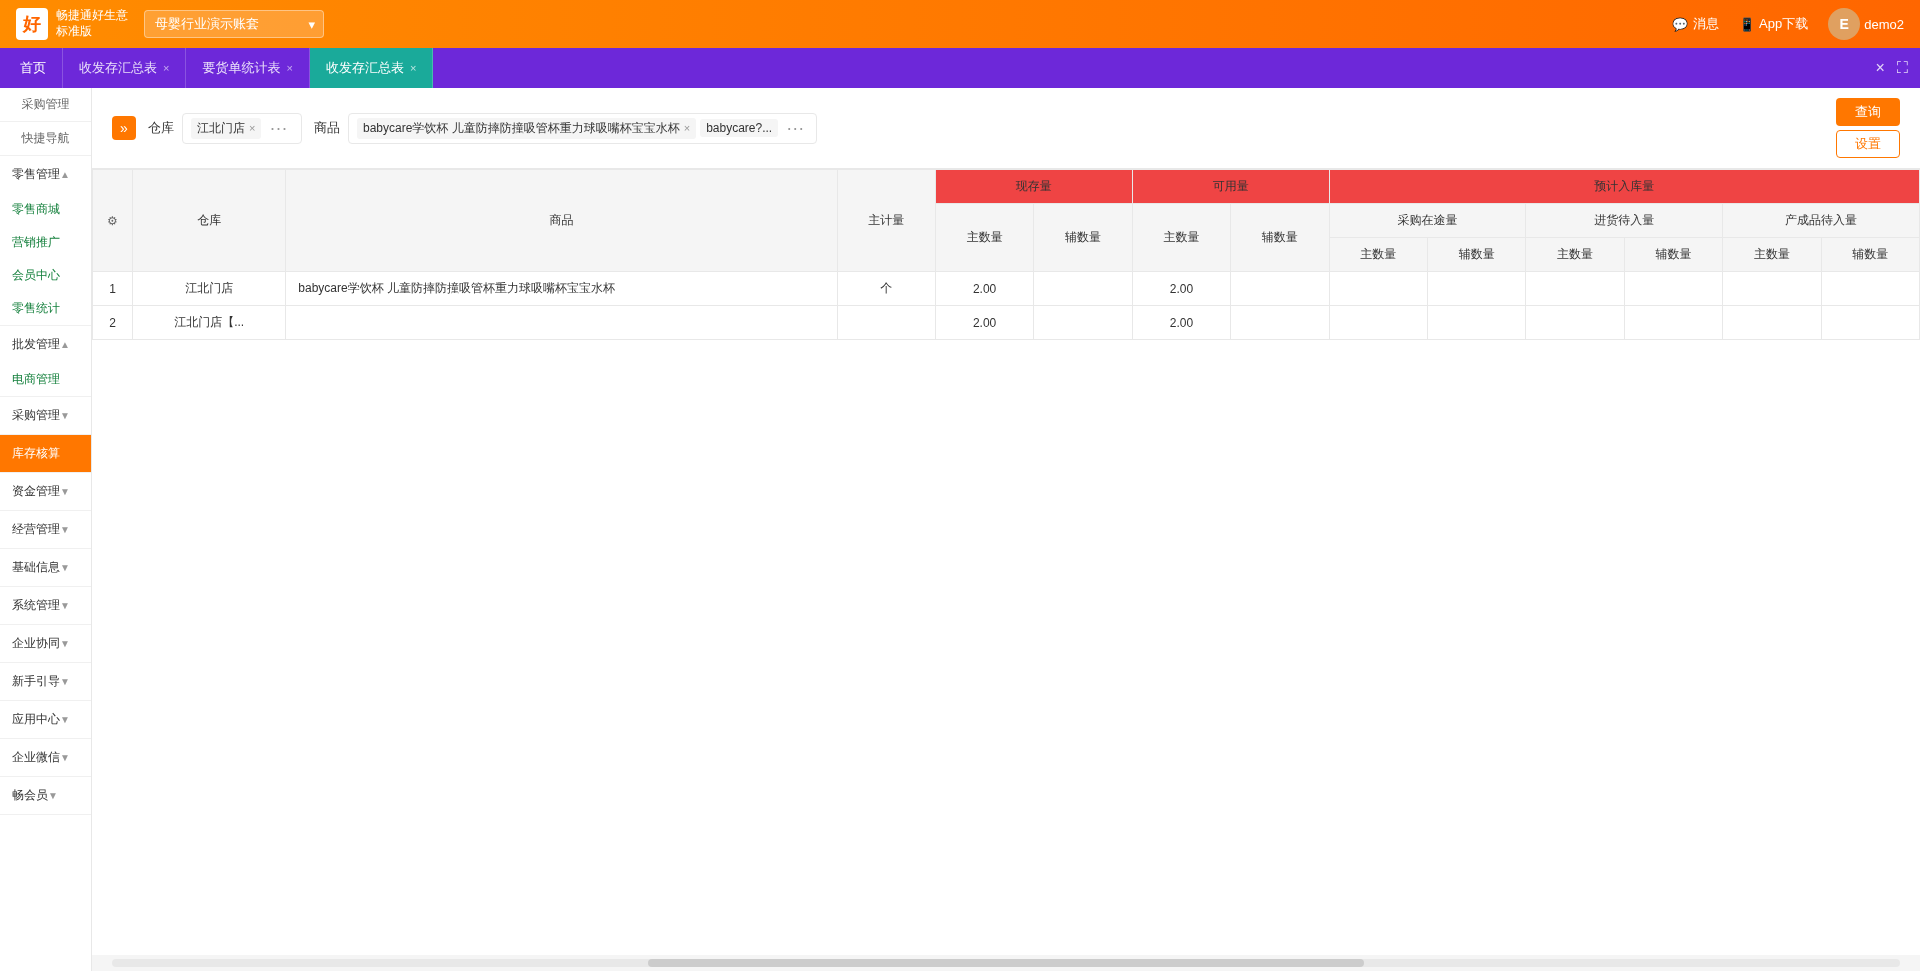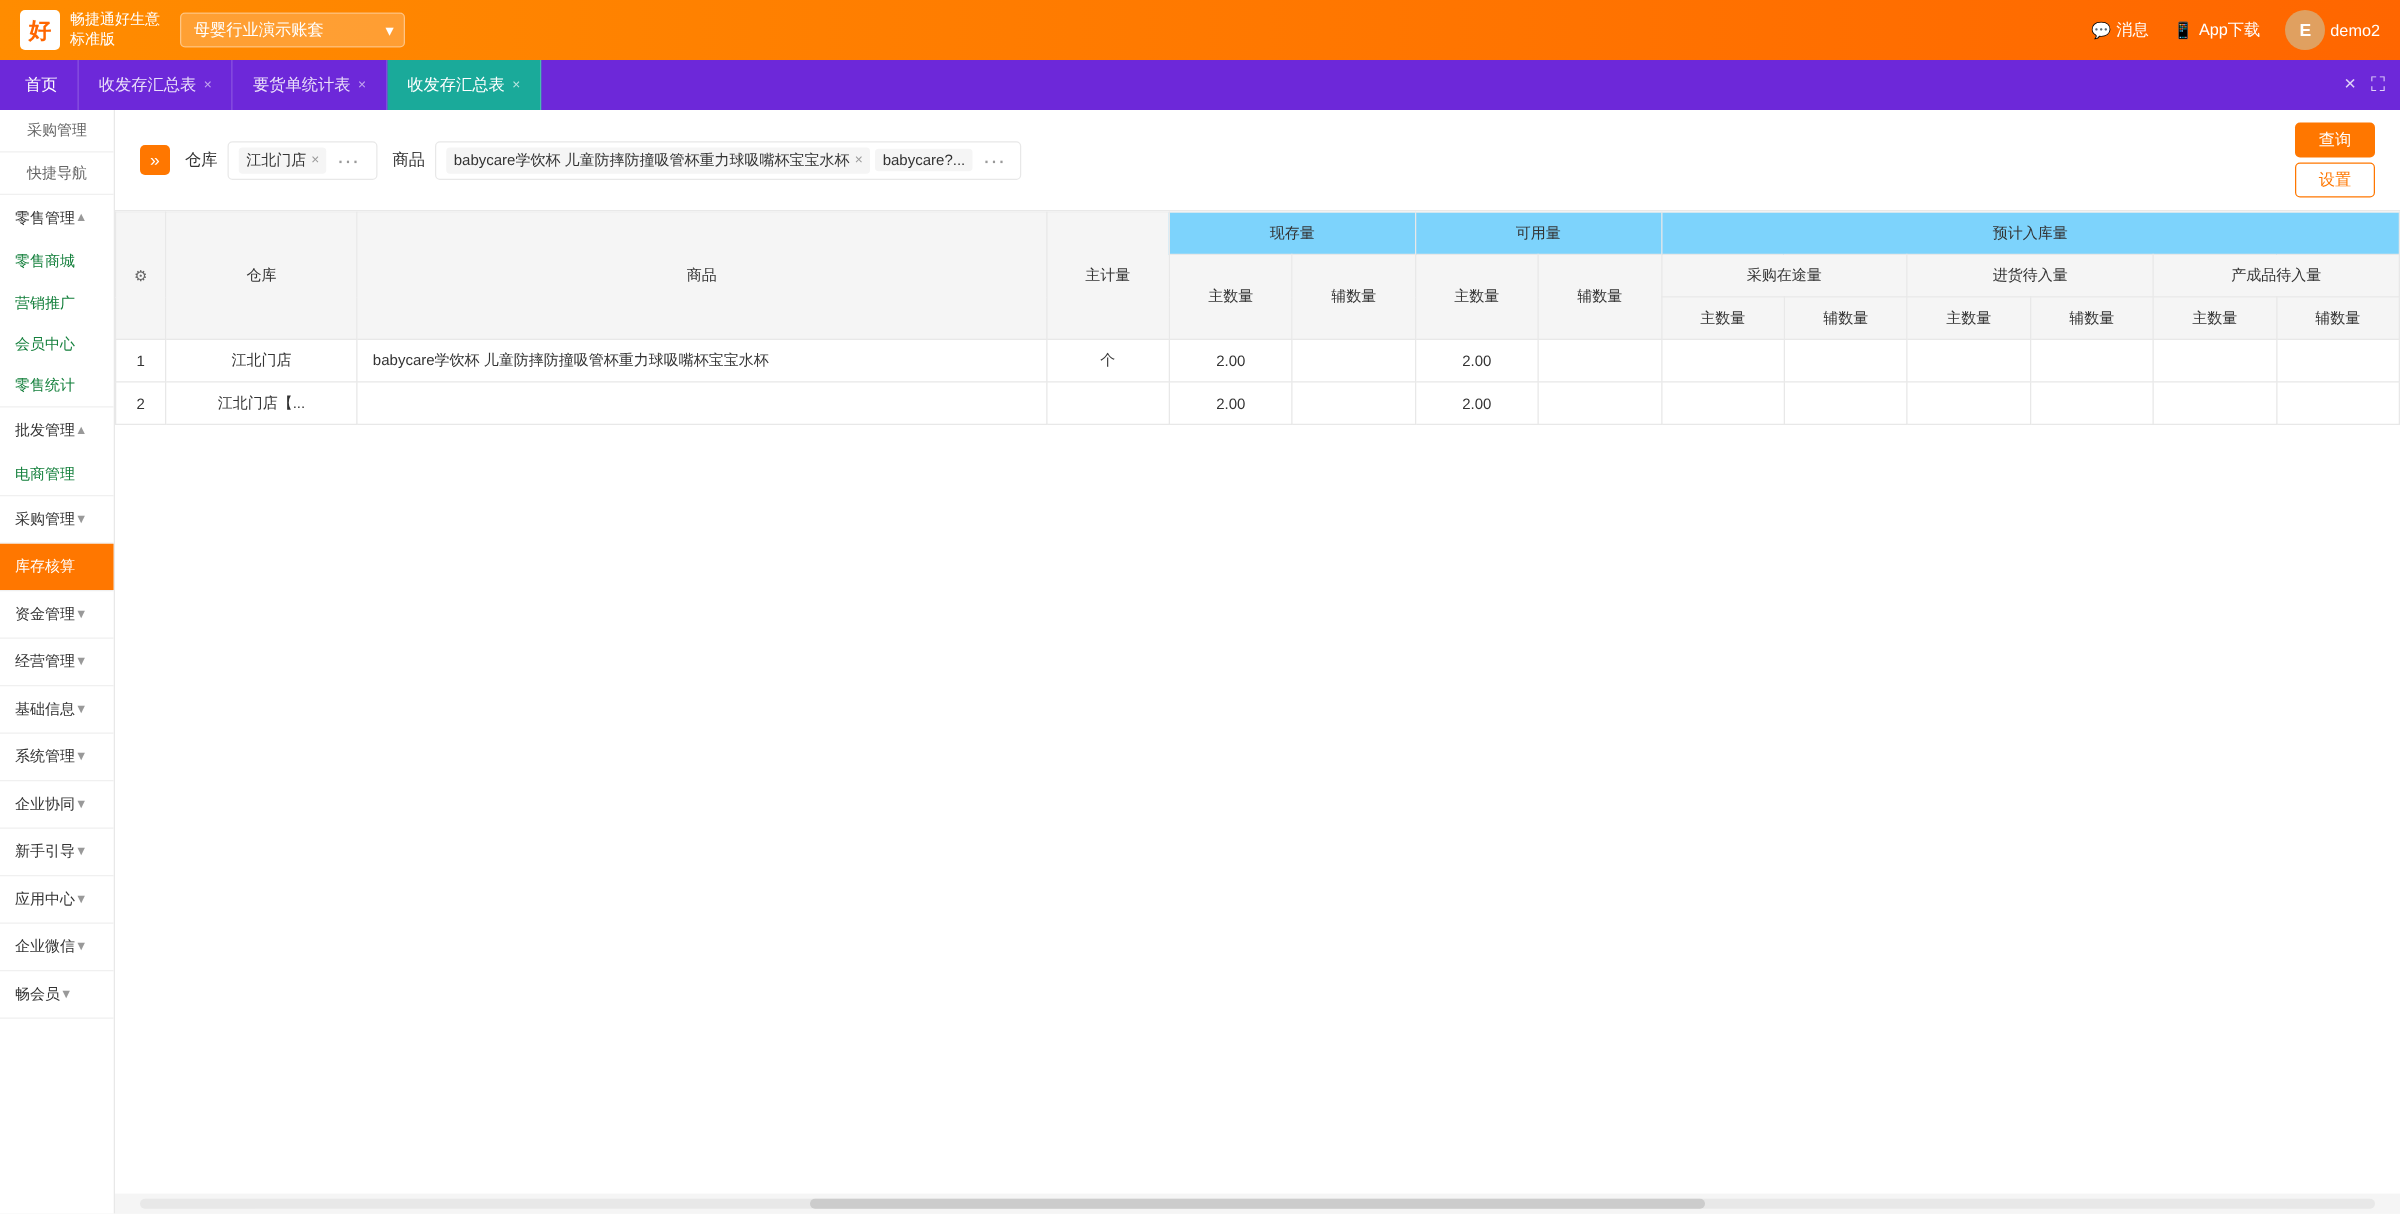--- a/index.html
+++ b/index.html
@@ -347,21 +347,21 @@
       font-weight: 500;
       white-space: nowrap;
     }
     td {
       padding: 8px 12px;
       border: 1px solid #e8e8e8;
       text-align: center;
       color: #333;
     }
     .th-group {
-      background: #7dd3fc;
+      background: #ef4444;
     }
     .th-subgroup {
       background: #f5f5f5;
     }
     .col-settings {
       width: 40px;
     }
     .gear-icon { cursor: pointer; color: #666; }
 
     

